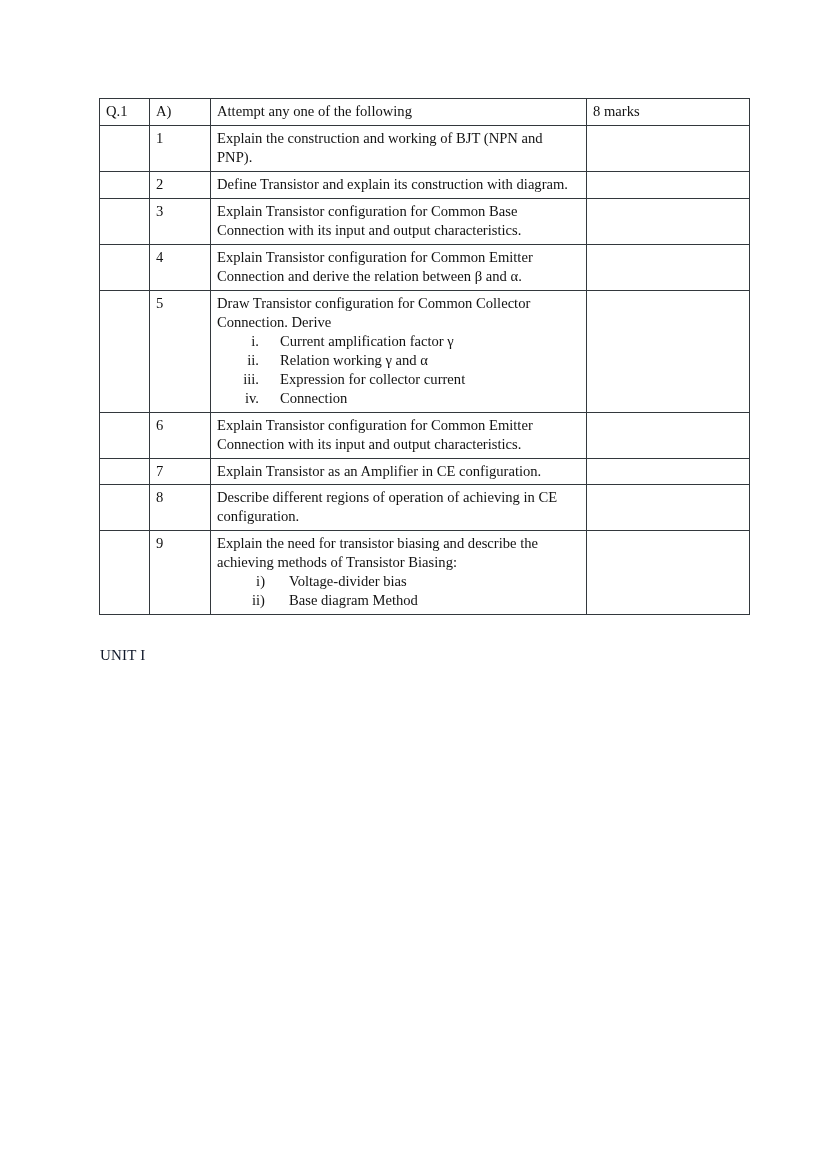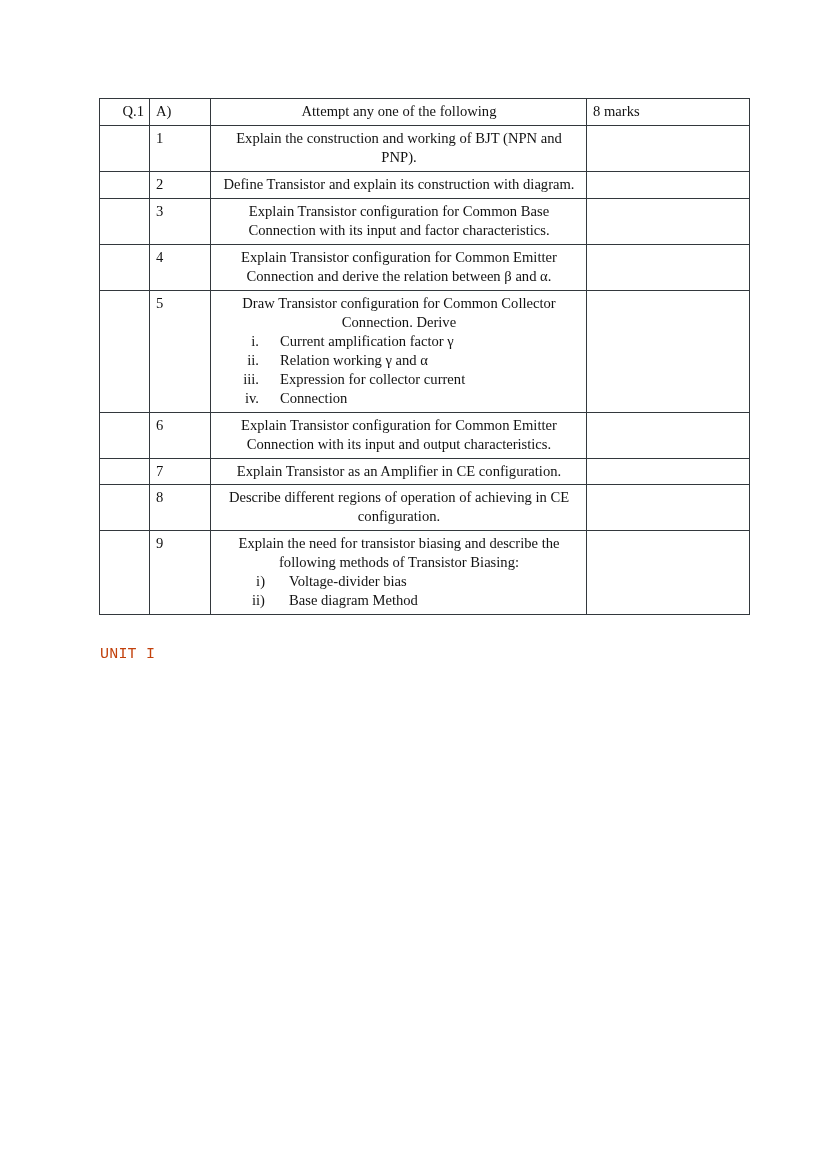--- a/index.html
+++ b/index.html
@@ -48,29 +48,28 @@
     vertical-align: top;
     padding: 3px 5px 4px 6px;
     background: #ffffff;
   }
 
   col.c-qno    { width: 50px; }
   col.c-subno  { width: 61px; }
   col.c-text   { width: 376px; }
   col.c-marks  { width: 163px; }
 
-  td.cell-qno   { padding-left: 7px; text-align: right; }
+  td.cell-qno   { padding-left: 7px; }
   td.cell-subno { padding-left: 8px; }
   td.cell-text  { padding-left: 7px; padding-right: 4px; }
   td.cell-marks { padding-left: 8px; font-family: Liberation Serif, serif; }
 
   .qtext {
     display: block;
     white-space: pre-line;
-    text-align: center;
   }
 
   
   .sublist {
     margin: 0;
     padding: 0;
     list-style: none;
   }
   .sublist li {
     display: flex;
@@ -93,24 +92,24 @@
 
   
   .sublist.roman-paren .marker  { width: 48px; }
   .sublist.roman-paren .subtext { margin-left: 24px; }
 
   
   #unit-caption {
     position: absolute;
     left: 100px;
     top: 646px;
-    font-family: Liberation Mono, monospace;
+    font-family: Liberation Serif, serif;
     font-size: 15px;
     line-height: 1.2;
-    color: #c2410c;
+    color: #0f172a;
     letter-spacing: 0.2px;
     white-space: pre;
   }
 </style>
 </head>
 <body>
 
 <div id="page">
 
   <div id="qtable-wrap">
@@ -143,21 +142,21 @@
             <td class="cell-subno">2</td>
             <td class="cell-text">
               <span class="qtext">Define Transistor and explain its construction with diagram.</span>
             </td>
             <td class="cell-marks"></td>
           </tr>
           <tr>
             <td class="cell-qno"></td>
             <td class="cell-subno">3</td>
             <td class="cell-text">
-              <span class="qtext">Explain Transistor configuration for Common Base Connection with its input and factor characteristics.</span>
+              <span class="qtext">Explain Transistor configuration for Common Base Connection with its input and output characteristics.</span>
             </td>
             <td class="cell-marks"></td>
           </tr>
           <tr>
             <td class="cell-qno"></td>
             <td class="cell-subno">4</td>
             <td class="cell-text">
               <span class="qtext">Explain Transistor configuration for Common Emitter Connection and derive the relation between β and α.</span>
             </td>
             <td class="cell-marks"></td>
@@ -209,21 +208,21 @@
             <td class="cell-subno">8</td>
             <td class="cell-text">
               <span class="qtext">Describe different regions of operation of achieving in CE configuration.</span>
             </td>
             <td class="cell-marks"></td>
           </tr>
           <tr>
             <td class="cell-qno"></td>
             <td class="cell-subno">9</td>
             <td class="cell-text">
-              <span class="qtext">Explain the need for transistor biasing and describe the following methods of Transistor Biasing:</span>
+              <span class="qtext">Explain the need for transistor biasing and describe the achieving methods of Transistor Biasing:</span>
               <ul class="sublist roman-paren">
                 <li>
                   <span class="marker">i)</span>
                   <span class="subtext">Voltage-divider bias</span>
                 </li>
                 <li>
                   <span class="marker">ii)</span>
                   <span class="subtext">Base diagram Method</span>
                 </li>
               </ul>

